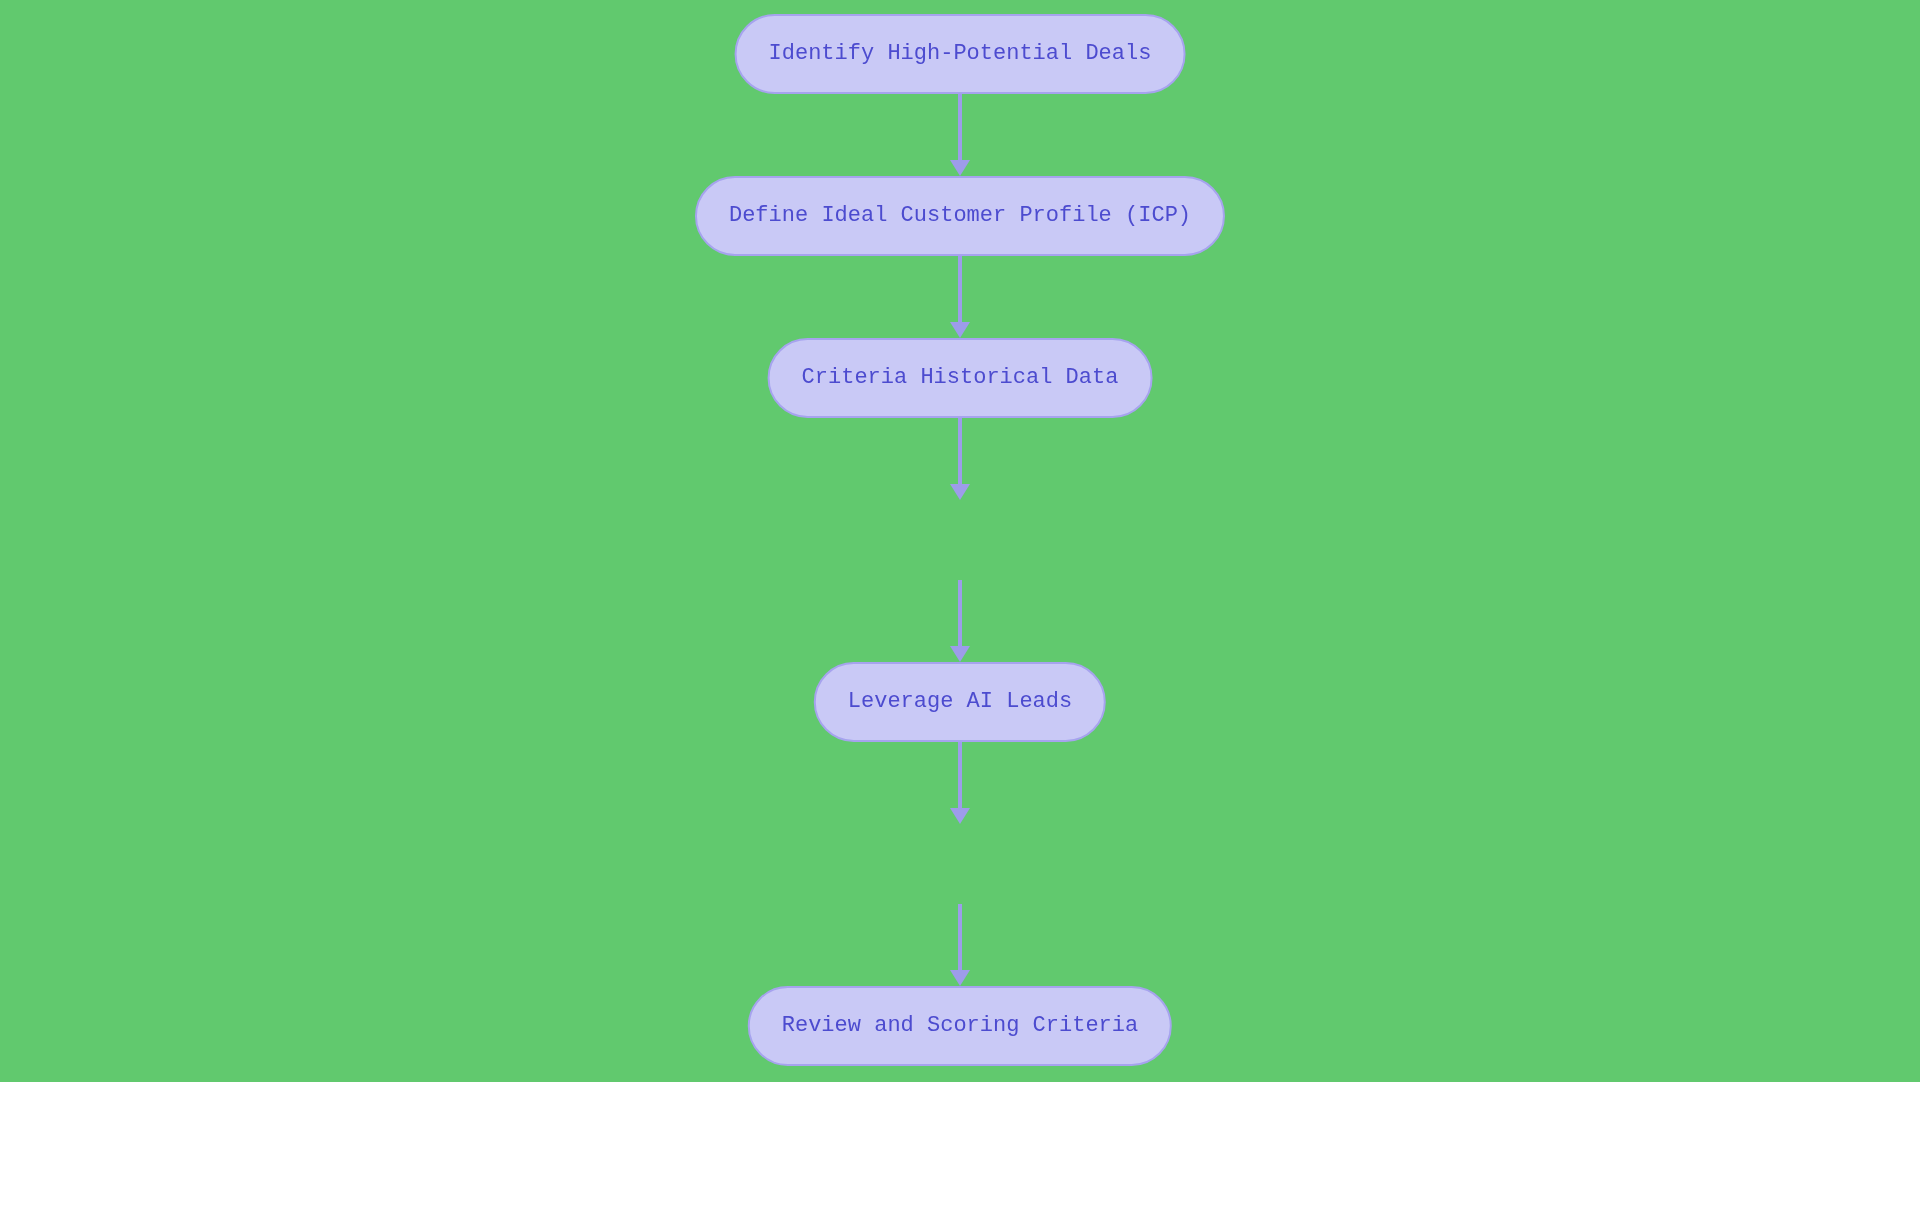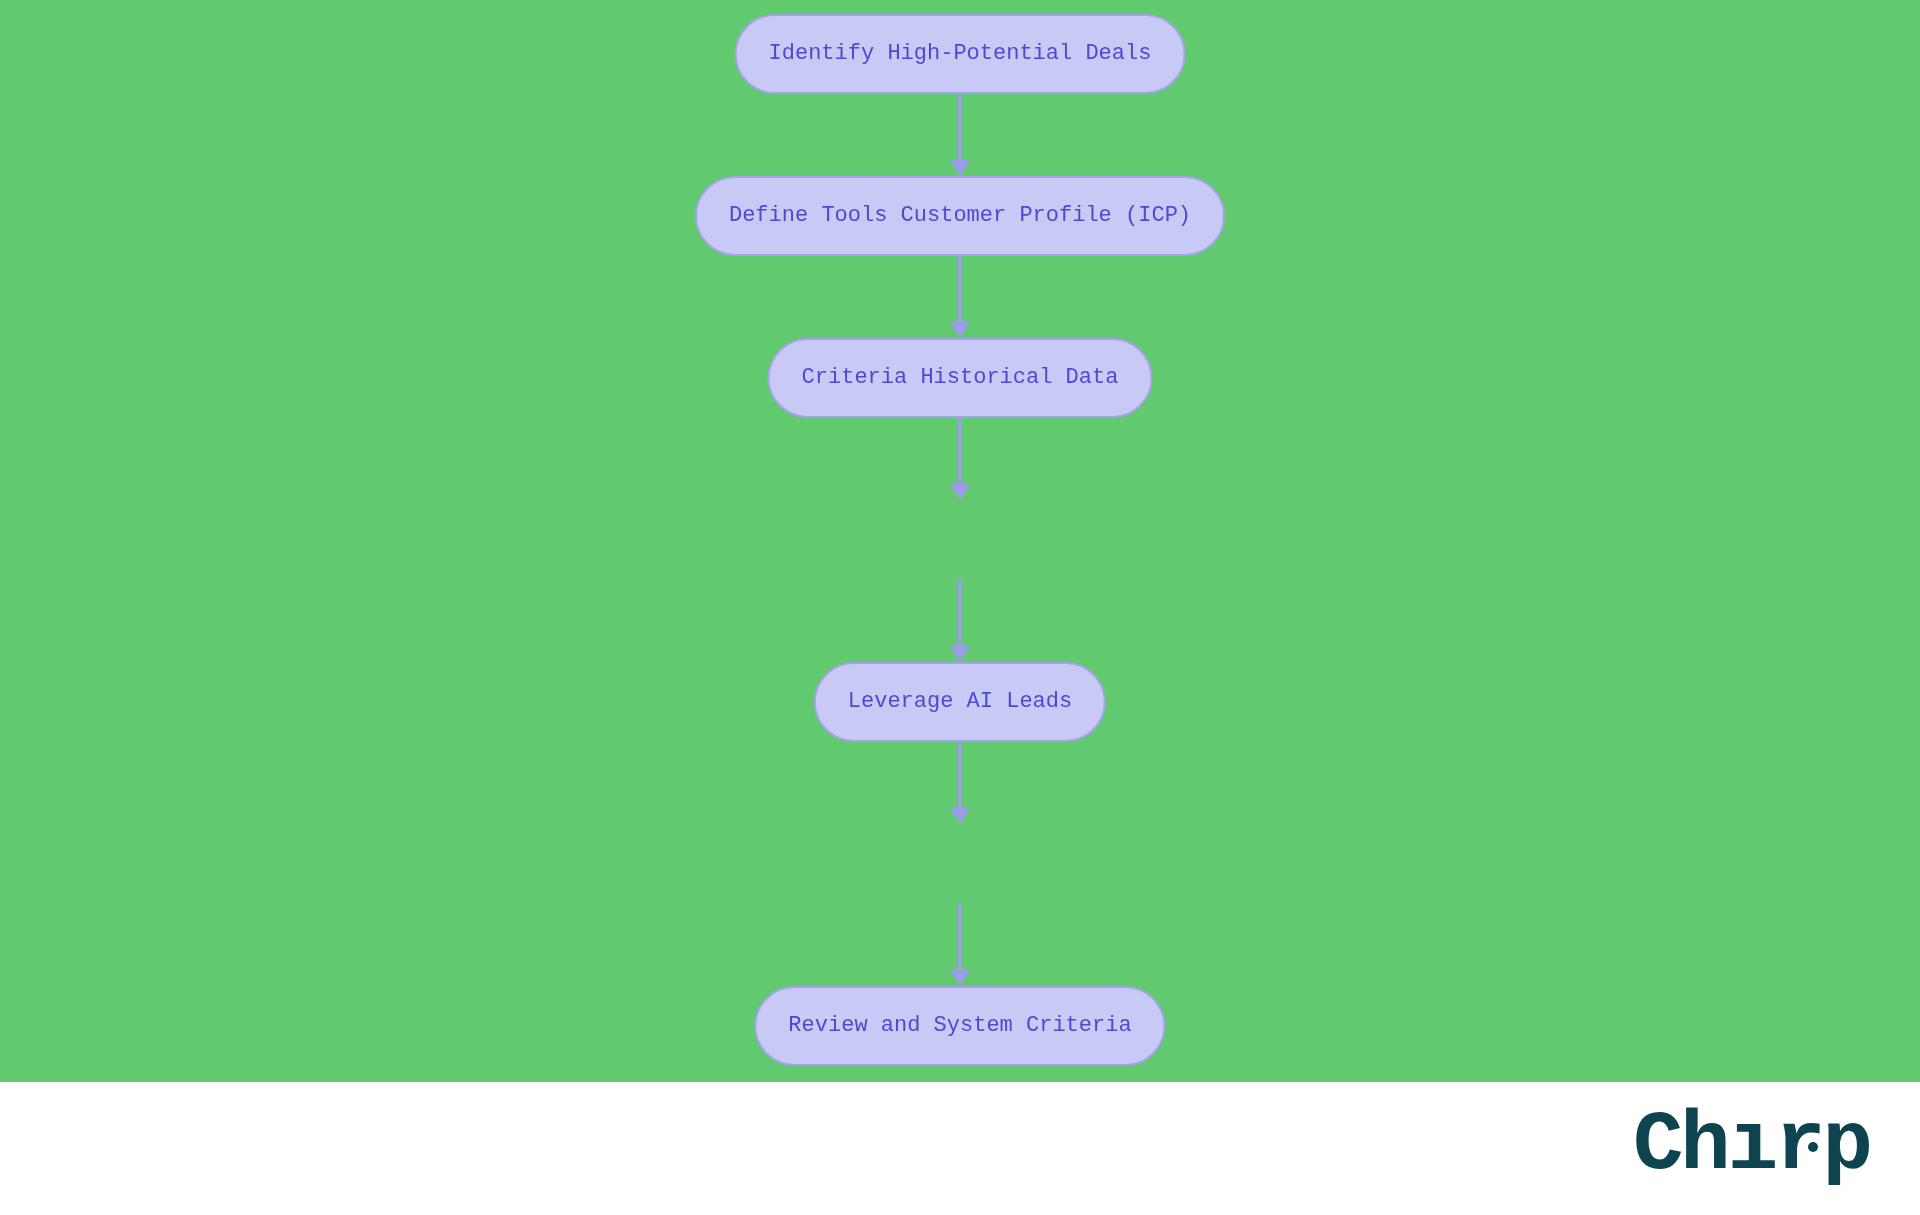--- a/index.html
+++ b/index.html
@@ -90,21 +90,21 @@
 </head>
 <body>
 
 <div class="canvas">
   <div class="flow-area" id="flow">
       <div class="node" style="top: 14px;">Identify High-Potential Deals</div>
       <div class="arrow" style="top: 94px; height: 82px;">
     <div class="arrow-line"></div>
     <div class="arrow-head"></div>
   </div>
-      <div class="node" style="top: 176px;">Define Tools Customer Profile (ICP)</div>
+      <div class="node" style="top: 176px;">Define Ideal Customer Profile (ICP)</div>
       <div class="arrow" style="top: 256px; height: 82px;">
     <div class="arrow-line"></div>
     <div class="arrow-head"></div>
   </div>
       <div class="node" style="top: 338px;">Criteria Historical Data</div>
       <div class="arrow" style="top: 418px; height: 82px;">
     <div class="arrow-line"></div>
     <div class="arrow-head"></div>
   </div>
       <div class="arrow" style="top: 580px; height: 82px;">
@@ -113,21 +113,15 @@
   </div>
       <div class="node" style="top: 662px;">Leverage AI Leads</div>
       <div class="arrow" style="top: 742px; height: 82px;">
     <div class="arrow-line"></div>
     <div class="arrow-head"></div>
   </div>
       <div class="arrow" style="top: 904px; height: 82px;">
     <div class="arrow-line"></div>
     <div class="arrow-head"></div>
   </div>
-      <div class="node" style="top: 986px;">Review and System Criteria</div>
+      <div class="node" style="top: 986px;">Review and Scoring Criteria</div>
     </div>
-  <div class="footer">
-    <div class="logo">
-      <span class="logo-text" id="logo-text">Chırp</span>
-      <span class="logo-dot"></span>
-    </div>
-  </div>
 </div>
 
 </body></html>

